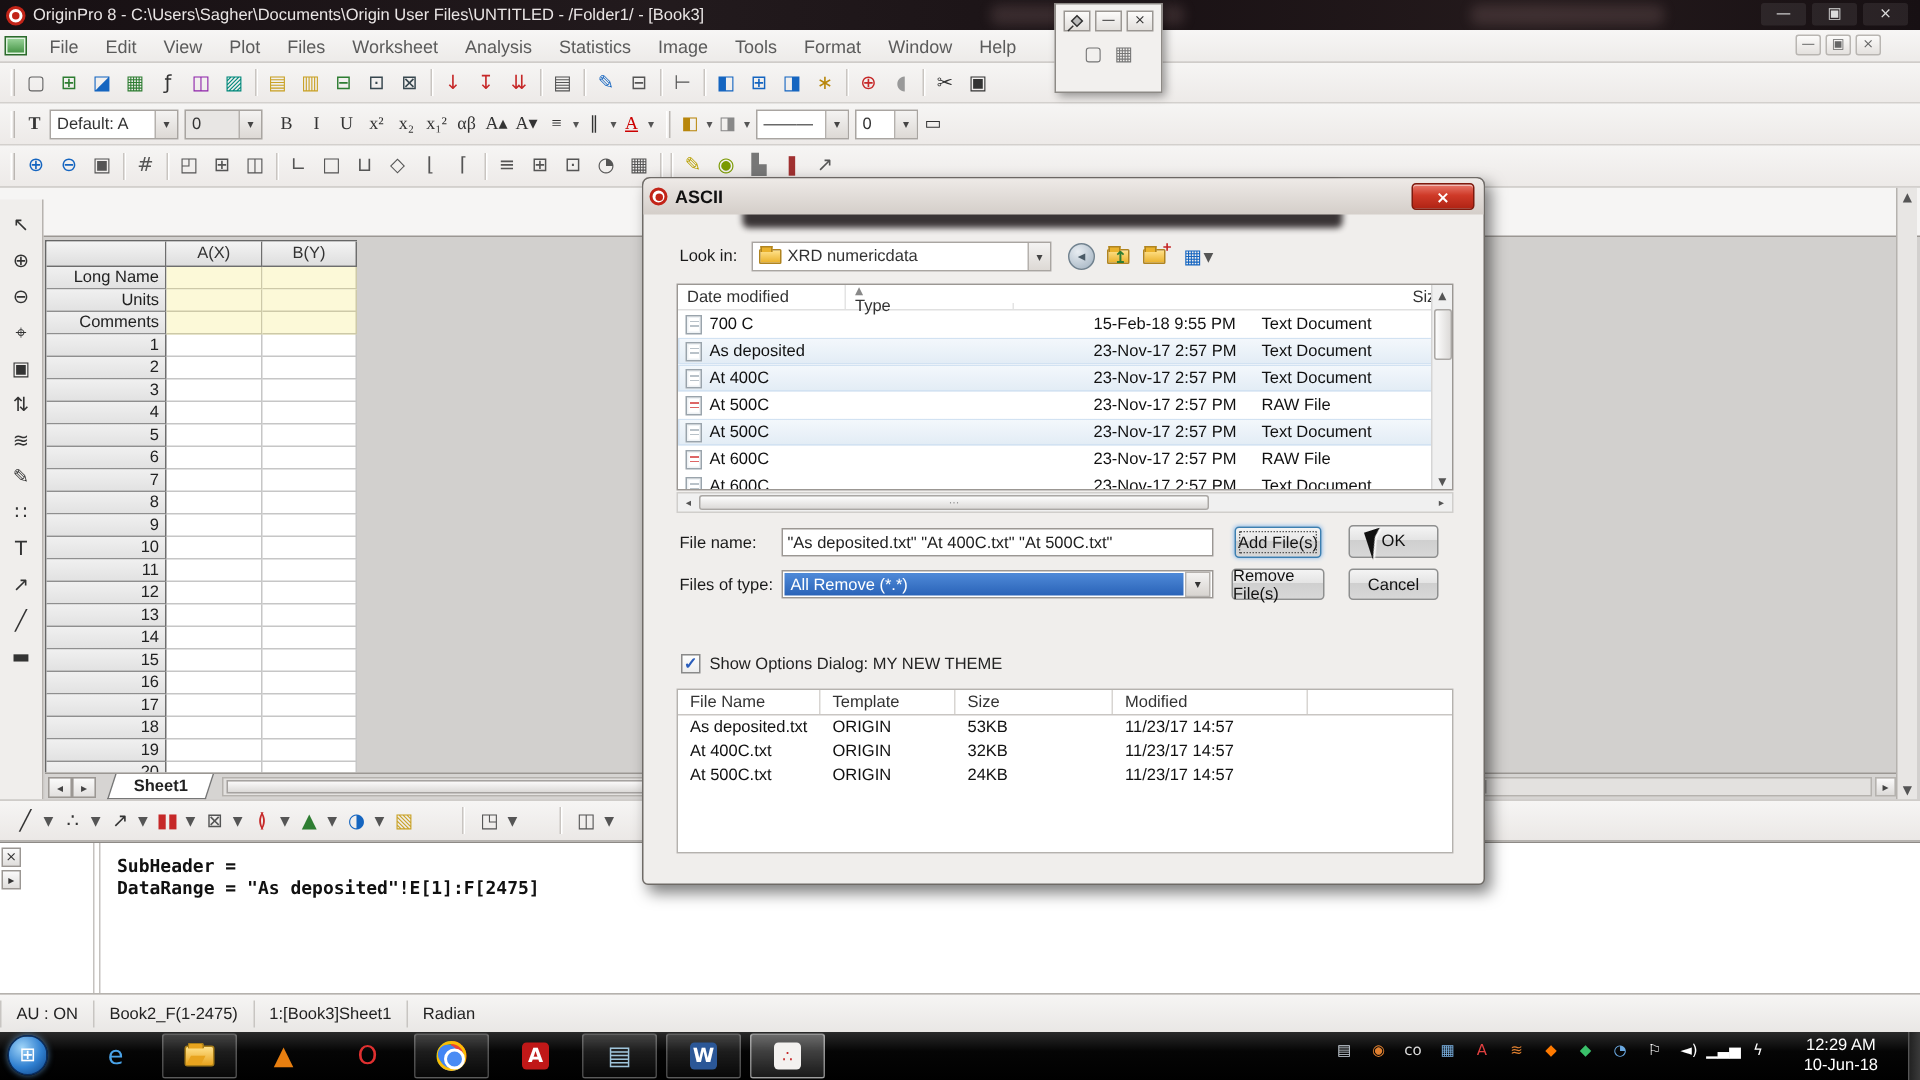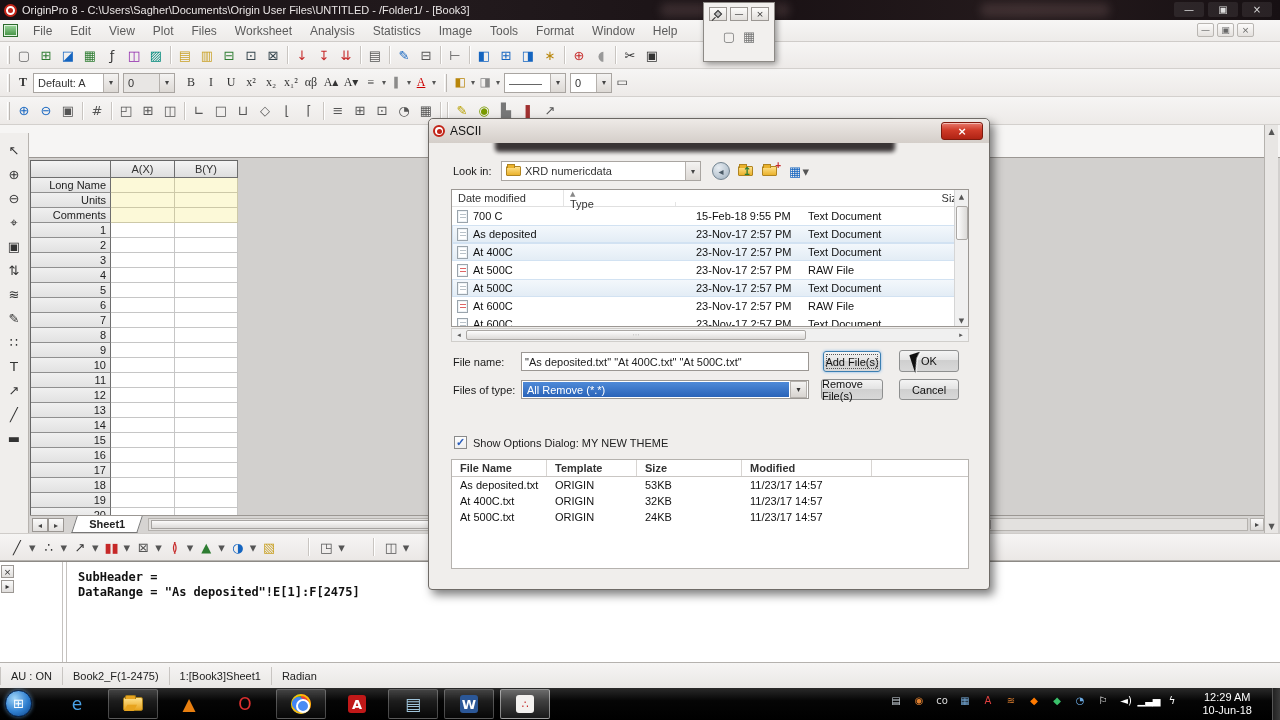--- a/index.html
+++ b/index.html
@@ -109,21 +109,21 @@
   #minibar .row1 { display:flex; justify-content:center; gap:3px; padding-top:4px; }
   #minibar .mbtn { width:18px; height:14px; border:1px solid #9b9793; background:linear-gradient(#fcfbfa,#e2dfdc); font-size:9px; display:flex; align-items:center; justify-content:center; color:#333;}
   #minibar .row2 { display:flex; justify-content:center; gap:8px; padding-top:8px; }
   #minibar .row2 .glyph { font-size:13px; color:#777; }
   .pin-shape { width:6px; height:6px; border:1px solid #333; background:#bbb; position:relative; transform:rotate(45deg); }
   .pin-shape::after { content:""; position:absolute; left:2px; top:6px; width:1px; height:5px; background:#333; }
 
   
   #dialog { left:428px; top:118px; width:562px; height:472px; background:#f0eeec; border:1px solid #6f6b67; border-radius:5px 5px 4px 4px; box-shadow:4px 5px 10px rgba(0,0,0,.5); z-index:50; }
   #dlg-artifact { position:absolute; left:66px; top:3px; width:400px; height:30px; background:#120c0e; opacity:.82; filter:blur(2px); border-radius:4px; z-index:1; }
-  #dlg-title { position:absolute; left:0; top:0; width:100%; height:24px; background:linear-gradient(#eeeae7,#d4cec9); border-radius:5px 5px 0 0; display:flex; align-items:center; z-index:2; }
+  #dlg-title { position:absolute; left:0; top:0; width:100%; height:24px; background:linear-gradient(#eeeae7,#d4cec9); border-radius:5px 5px 0 0; display:flex; align-items:center; z-index:2;font-weight:bold; }
   #dlg-title .origin-logo { width:12px; height:12px; }
   #dlg-title-text { font-size:12px; color:#111; }
   #dlg-close { position:absolute; right:6px; top:3px; width:42px; height:18px; border-radius:3px; background:linear-gradient(#e8796c,#cf3a28 45%,#b02314); border:1px solid #7e1a0e; color:#fff; font-weight:bold; font-size:11px; display:flex; align-items:center; justify-content:center; z-index:3; box-shadow:inset 0 1px 0 rgba(255,255,255,.5);}
   .dlg-label { position:absolute; font-size:11px; color:#1a1a1a; }
   #lookin-combo { position:absolute; left:72px; top:42px; width:200px; height:20px; z-index:2;}
   .folder-glyph { width:15px; height:10px; background:linear-gradient(#ffe18a,#eab22c); border:1px solid #b08420; border-radius:1px; margin-right:4px; position:relative; flex:0 0 auto;}
   .folder-glyph::before { content:""; position:absolute; left:0px; top:-3px; width:6px; height:3px; background:#eab22c; border:1px solid #b08420; border-bottom:none; }
   .navbtn { position:absolute; top:41px; width:22px; height:22px; display:flex; align-items:center; justify-content:center; z-index:2;}
   .navbtn .glyph { font-size:13px; }
   #nav-back .circ { width:18px; height:18px; border-radius:50%; background:radial-gradient(circle at 35% 30%,#e8edf2,#9fb0bf); border:1px solid #71828f; display:flex; align-items:center; justify-content:center; color:#4a5a66; font-size:10px;}
@@ -132,40 +132,40 @@
   #list-header { display:flex; height:17px; border-bottom:1px solid #e0e0e0; font-size:11px; color:#333; position:relative; background:#fff;}
   .lh { display:flex; align-items:center; padding-left:6px; border-right:1px solid #e4e4e4; }
   .lh-name { width:238px; background:linear-gradient(#f6fafd,#eaf3fb); }
   .lh-date { width:112px; } .lh-type { width:112px;margin-top:12px; } .lh-size { flex:1; justify-content:flex-end; padding-right:4px;}
   #sort-caret { position:absolute; left:118px; top:0px; font-size:7px; color:#888; }
   .frow { display:flex; align-items:center; height:18px; font-size:11px; color:#111; position:relative; }
   .frow.selected { background:linear-gradient(#f4f8fc,#e2ecf5); box-shadow:inset 0 0 0 1px #d2e2f2; }
   .ficon { width:11px; height:13px; background:#fff; border:1px solid #9aa4ac; margin:0 5px 0 5px; position:relative; flex:0 0 auto; box-shadow:inset 0 0 0 1px #eef2f5;}
   .ficon::after { content:""; position:absolute; left:2px; top:3px; width:6px; height:6px; background:repeating-linear-gradient(#b9c2c9 0 1px, transparent 1px 3px); }
   .ficon.raw::after { background:repeating-linear-gradient(#d66 0 1px, transparent 1px 3px); }
-  .fname { width:217px; } .fdate { width:112px; padding-left:6px;} .ftype { width:112px; padding-left:6px;}
+  .fname { width:217px; } .fdate { width:112px; padding-left:6px;margin-left:33px;} .ftype { width:112px; padding-left:6px;}
   #list-vscroll { position:absolute; right:0; top:0; width:14px; height:138px; background:#f0f0f0; border-left:1px solid #d5d5d5; display:flex; flex-direction:column; align-items:center; z-index:3;}
   #list-vscroll .varrow { font-size:7px; color:#555; height:14px; display:flex; align-items:center;}
   #list-vthumb { width:12px; height:34px; background:linear-gradient(90deg,#fdfdfd,#dcdad8); border:1px solid #aaa7a4; border-radius:2px; margin-top:2px;}
   #list-hscroll { position:absolute; left:22px; top:209px; width:518px; height:14px; background:#f0f0f0; border:1px solid #d0cecb; display:flex; align-items:center; z-index:2;}
   #list-hscroll .harrow { width:14px; height:12px; font-size:7px; color:#555; display:flex; align-items:center; justify-content:center;}
   #list-hthumb { height:10px; width:340px; background:linear-gradient(#fdfdfd,#dcdad8); border:1px solid #aaa7a4; border-radius:2px; display:flex; align-items:center; justify-content:center; color:#999; font-size:7px;}
 
   #filename-input { position:absolute; left:92px; top:233px; width:288px; height:19px; border:1px solid #9b9793; font-size:11px; padding:0 3px; color:#222; background:#fff; font-family:"Liberation Sans",sans-serif; z-index:2;}
   #type-combo { position:absolute; left:92px; top:261px; width:288px; height:19px; border:1px solid #9b9793; background:#fff; display:flex; align-items:center; z-index:2;}
   #type-sel { flex:1; height:15px; margin:1px 0 1px 1px; background:linear-gradient(#4f8ad8,#2a63b8); color:#fff; display:flex; align-items:center; padding-left:4px; font-size:11px;}
   #type-combo .caret2 { width:17px; height:17px; margin:0 1px; background:linear-gradient(#f4f3f2,#d8d4d0); border:1px solid #b5b1ad; display:flex; align-items:center; justify-content:center; font-size:8px; color:#333;}
   .dlg-btn { position:absolute; height:21px; border:1px solid #8e8f8f; border-radius:3px; background:linear-gradient(#f4f4f4,#e4e4e4 45%,#cfcfcf 46%,#d8d8d8); font-size:11px; display:flex; align-items:center; justify-content:center; color:#111; z-index:2;}
   .dlg-btn.focused { border-color:#3c7fb1; box-shadow:0 0 3px #7eb4ea; }
   .dlg-btn.focused::after { content:""; position:absolute; inset:2px; border:1px dotted #555; border-radius:1px; }
   #chk-row { position:absolute; left:25px; top:317px; display:flex; align-items:center; z-index:2;}
   #chk-box { width:13px; height:13px; border:1px solid #8a8a8a; background:linear-gradient(#fefefe,#ededed); display:flex; align-items:center; justify-content:center; color:#2a5dbb; font-size:11px; font-weight:bold; margin-right:6px;}
   #queue-table { position:absolute; left:22px; top:340px; width:518px; height:110px; background:#fff; border:1px solid #b5b2ae; font-size:11px; z-index:2;}
   #queue-header { display:flex; height:17px; border-bottom:1px solid #c9c6c3; color:#333; }
-  .qh { display:flex; align-items:center; padding-left:8px; border-right:1px solid #d8d5d2;font-weight:bold; }
+  .qh { display:flex; align-items:center; padding-left:8px; border-right:1px solid #d8d5d2; }
   .qh1 { width:95px; } .qh2 { width:90px; } .qh3 { width:105px; } .qh4 { width:130px; } .qh5 { flex:1; border-right:none;}
   .qrow { display:flex; height:16px; align-items:center; color:#111;}
   .qc { padding-left:8px; } .qc1 { width:95px; } .qc2 { width:90px; } .qc3 { width:105px; } .qc4 { width:180px; }
 
   
   #cursor { left:912px; top:353px; width:0; height:0; z-index:100; border-left:6px solid #111; border-right:5px solid transparent; border-bottom:14px solid transparent; border-top:5px solid #111; transform:rotate(-18deg); filter:drop-shadow(1px 1px 0 #fff); }
 </style>
 </head>
 <body>
 

